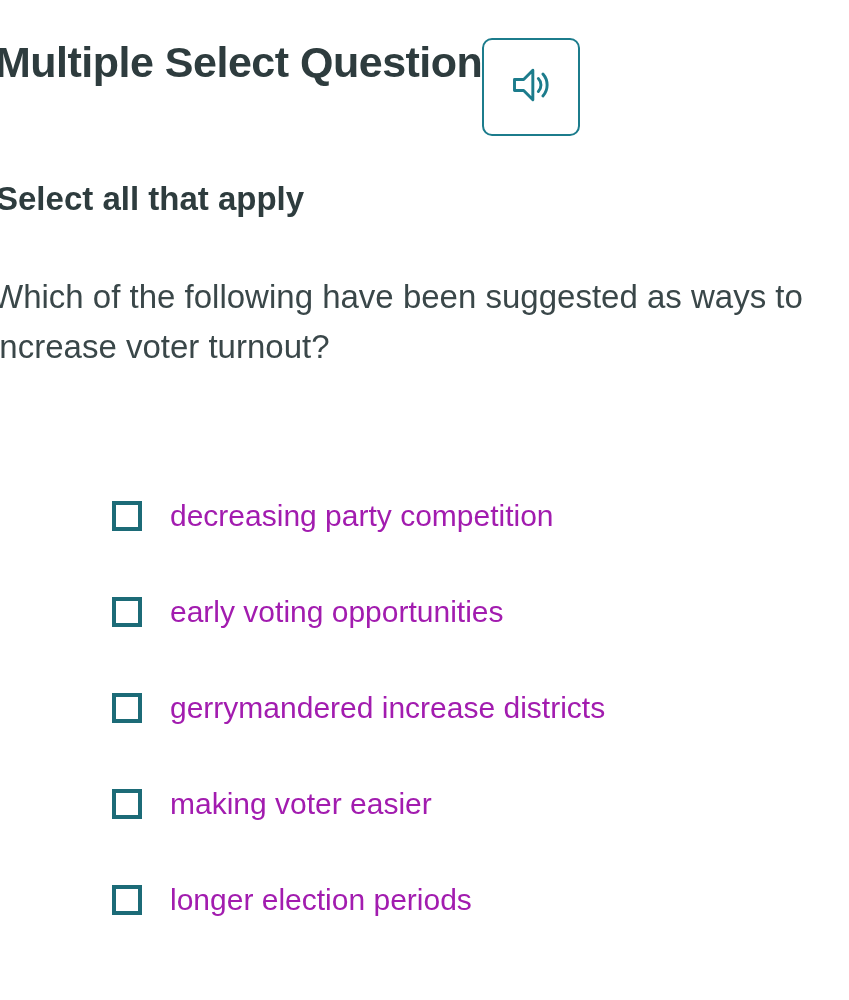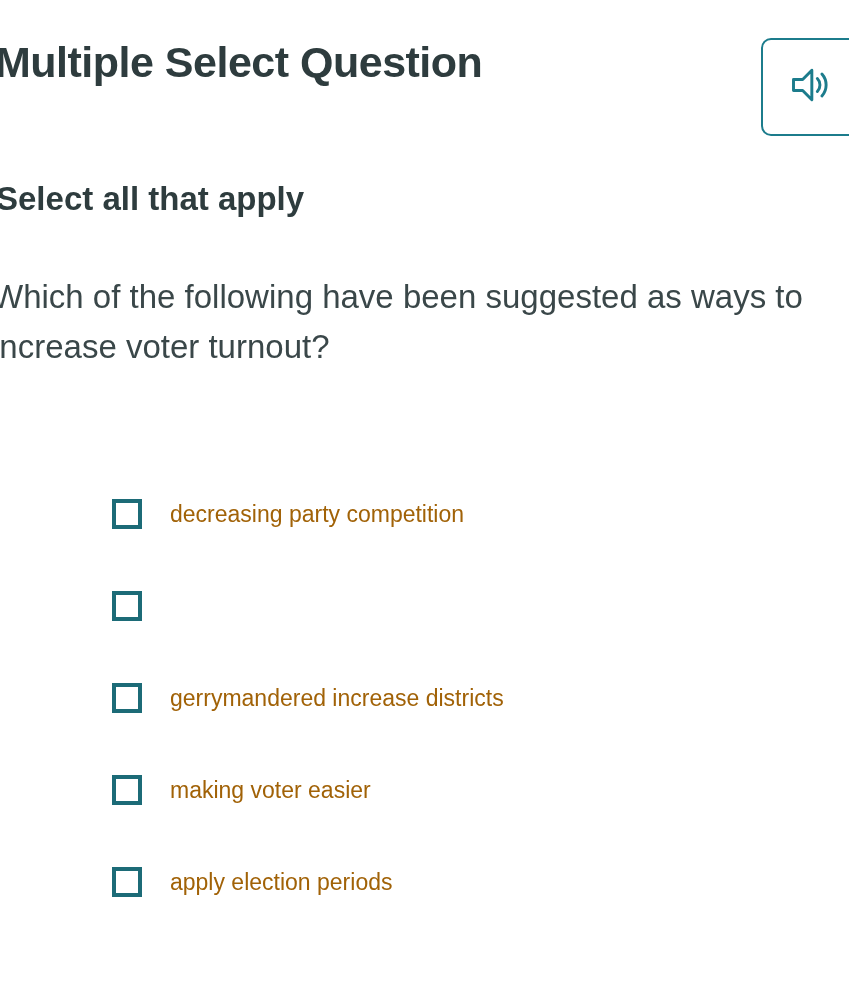--- a/index.html
+++ b/index.html
@@ -11,21 +11,21 @@
       font-family: -apple-system, BlinkMacSystemFont, "Segoe UI", Helvetica, Arial, sans-serif;
       background: #ffffff;
       width: 849px;
       height: 1000px;
       padding: 0;
       color: #3a4749;
       overflow: hidden;
     }
     .header-row {
       display: flex;
-      justify-content: space-between;
+      justify-content: flex-start;
       align-items: flex-start;
       padding-top: 38px;
     }
     .question-type {
       font-size: 43px;
       font-weight: 700;
       color: #2e3c3e;
       margin-left: -5px;
       letter-spacing: -0.5px;
     }
@@ -72,22 +72,22 @@
     }
     .checkbox {
       width: 30px;
       height: 30px;
       border: 4px solid #1c6b77;
       flex-shrink: 0;
       margin-right: 28px;
       background: #fff;
     }
     .option-label {
-      font-size: 23px;
-      color: #a16207;
+      font-size: 30px;
+      color: #a21caf;
       font-weight: 400;
     }
   </style>
 </head>
 <body>
 
 <div class="header-row">
   <h1 class="question-type">Multiple Select Question</h1>
   <div class="audio-button">
     <span class="audio-icon">
@@ -104,26 +104,27 @@
 
 <div class="question-text">Which of the following have been suggested as ways to increase voter turnout?</div>
 
 <div class="options">
   <div class="option">
     <div class="checkbox"></div>
     <span class="option-label">decreasing party competition</span>
   </div>
   <div class="option">
     <div class="checkbox"></div>
+    <span class="option-label">early voting opportunities</span>
   </div>
   <div class="option">
     <div class="checkbox"></div>
     <span class="option-label">gerrymandered increase districts</span>
   </div>
   <div class="option">
     <div class="checkbox"></div>
     <span class="option-label">making voter easier</span>
   </div>
   <div class="option">
     <div class="checkbox"></div>
-    <span class="option-label">apply election periods</span>
+    <span class="option-label">longer election periods</span>
   </div>
 </div>
 
 </body></html>

